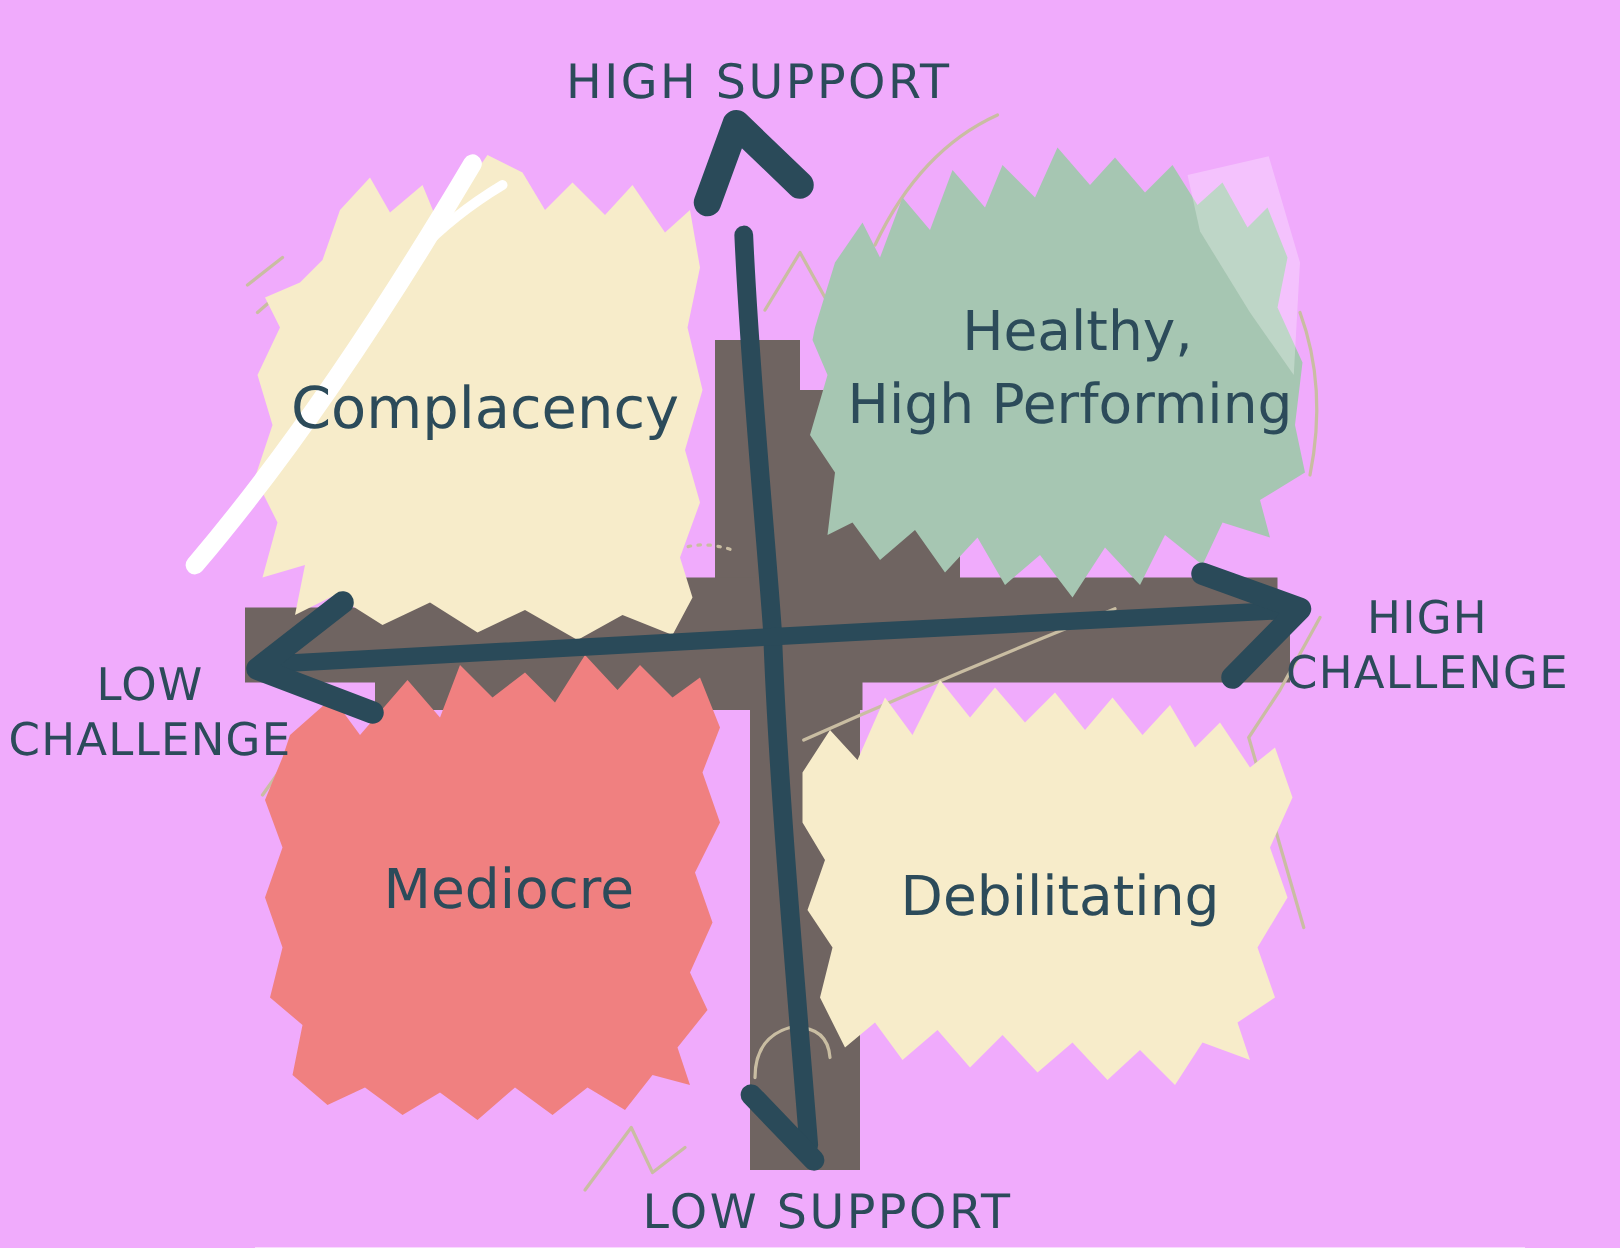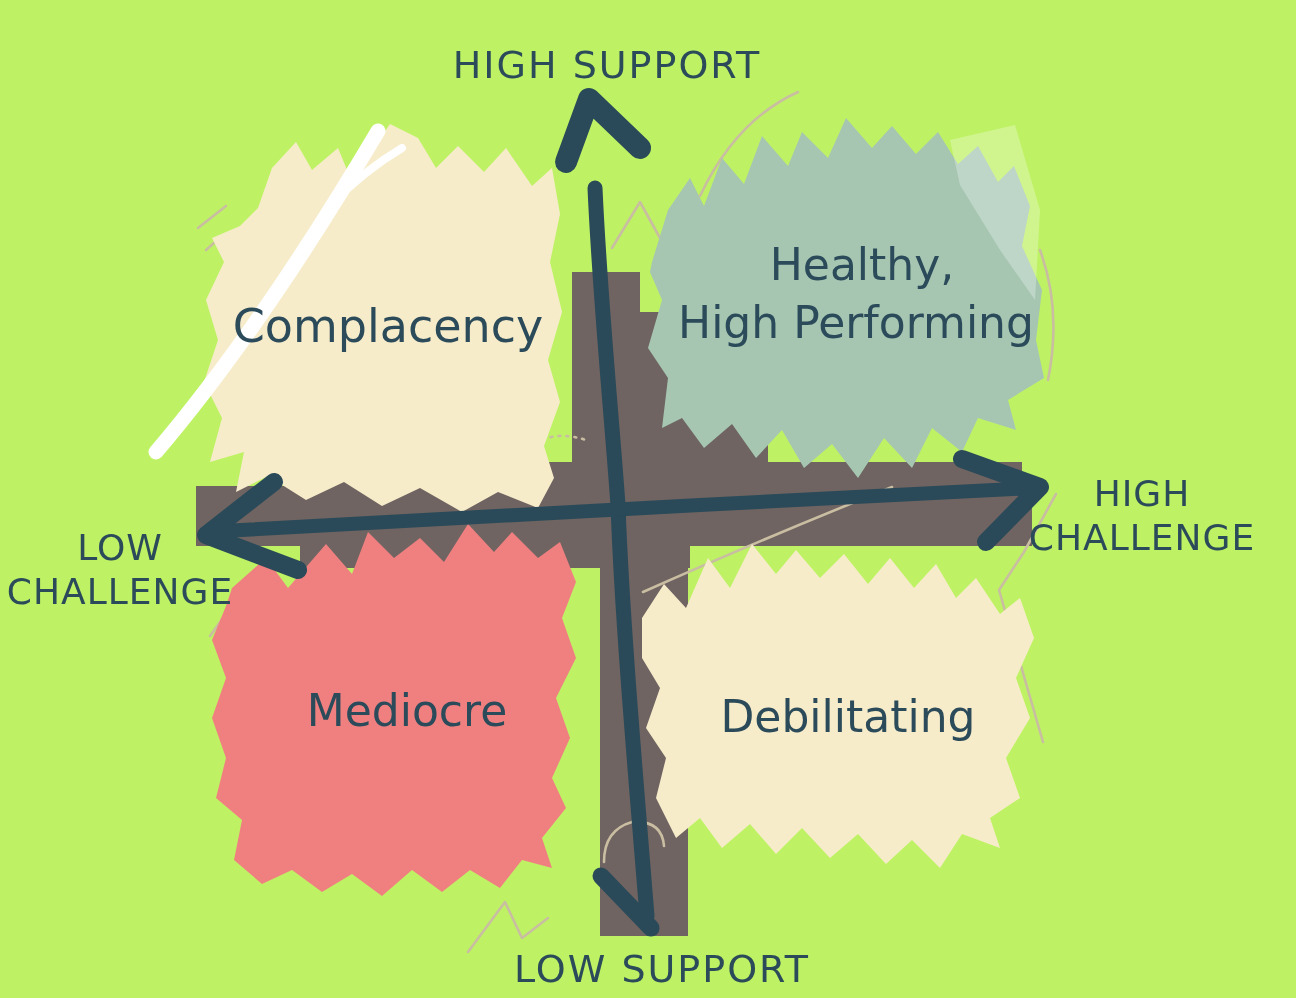--- a/index.html
+++ b/index.html
@@ -4,21 +4,21 @@
 <style>
   html, body {
     margin: 0;
     padding: 0;
     background: #ffffff;
   }
   .stage {
     position: relative;
     width: 1296px;
     height: 998px;
-    background: #bef264;
+    background: #f0abfc;
     overflow: hidden;
     font-family: "DejaVu Sans", "Liberation Sans", sans-serif;
   }
   svg.diagram {
     position: absolute;
     inset: 0;
     display: block;
   }
   
   .scribble {

